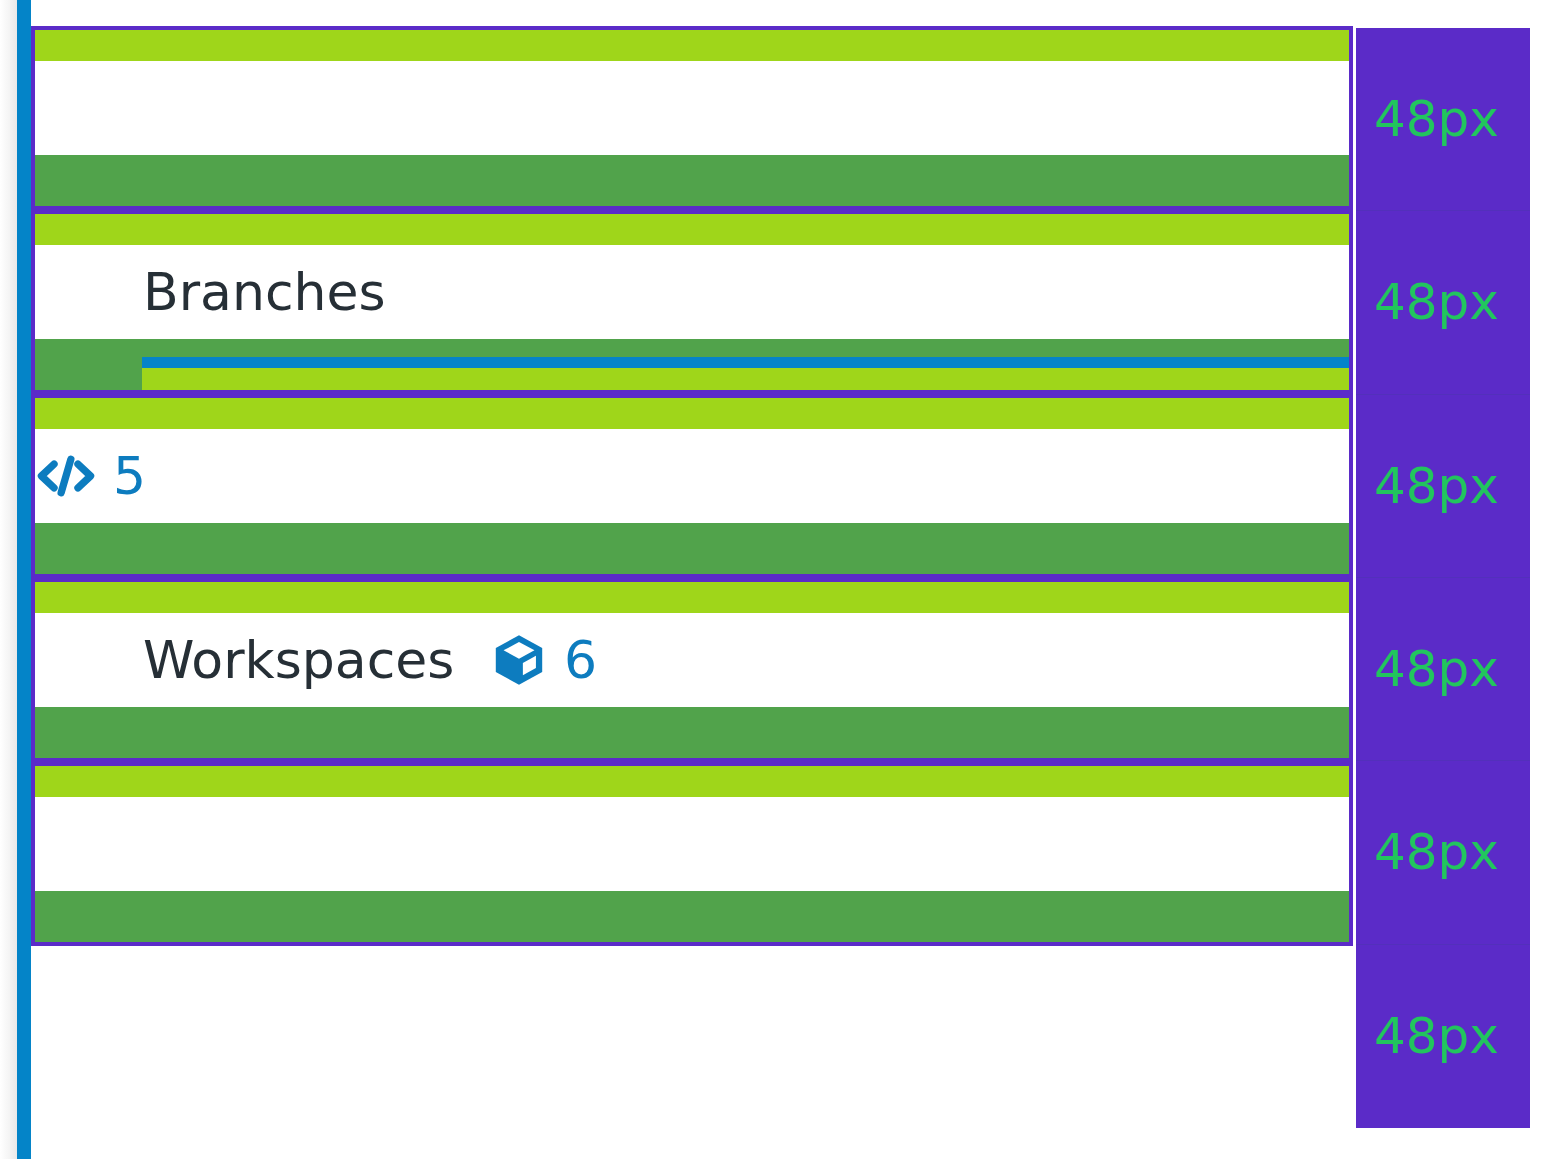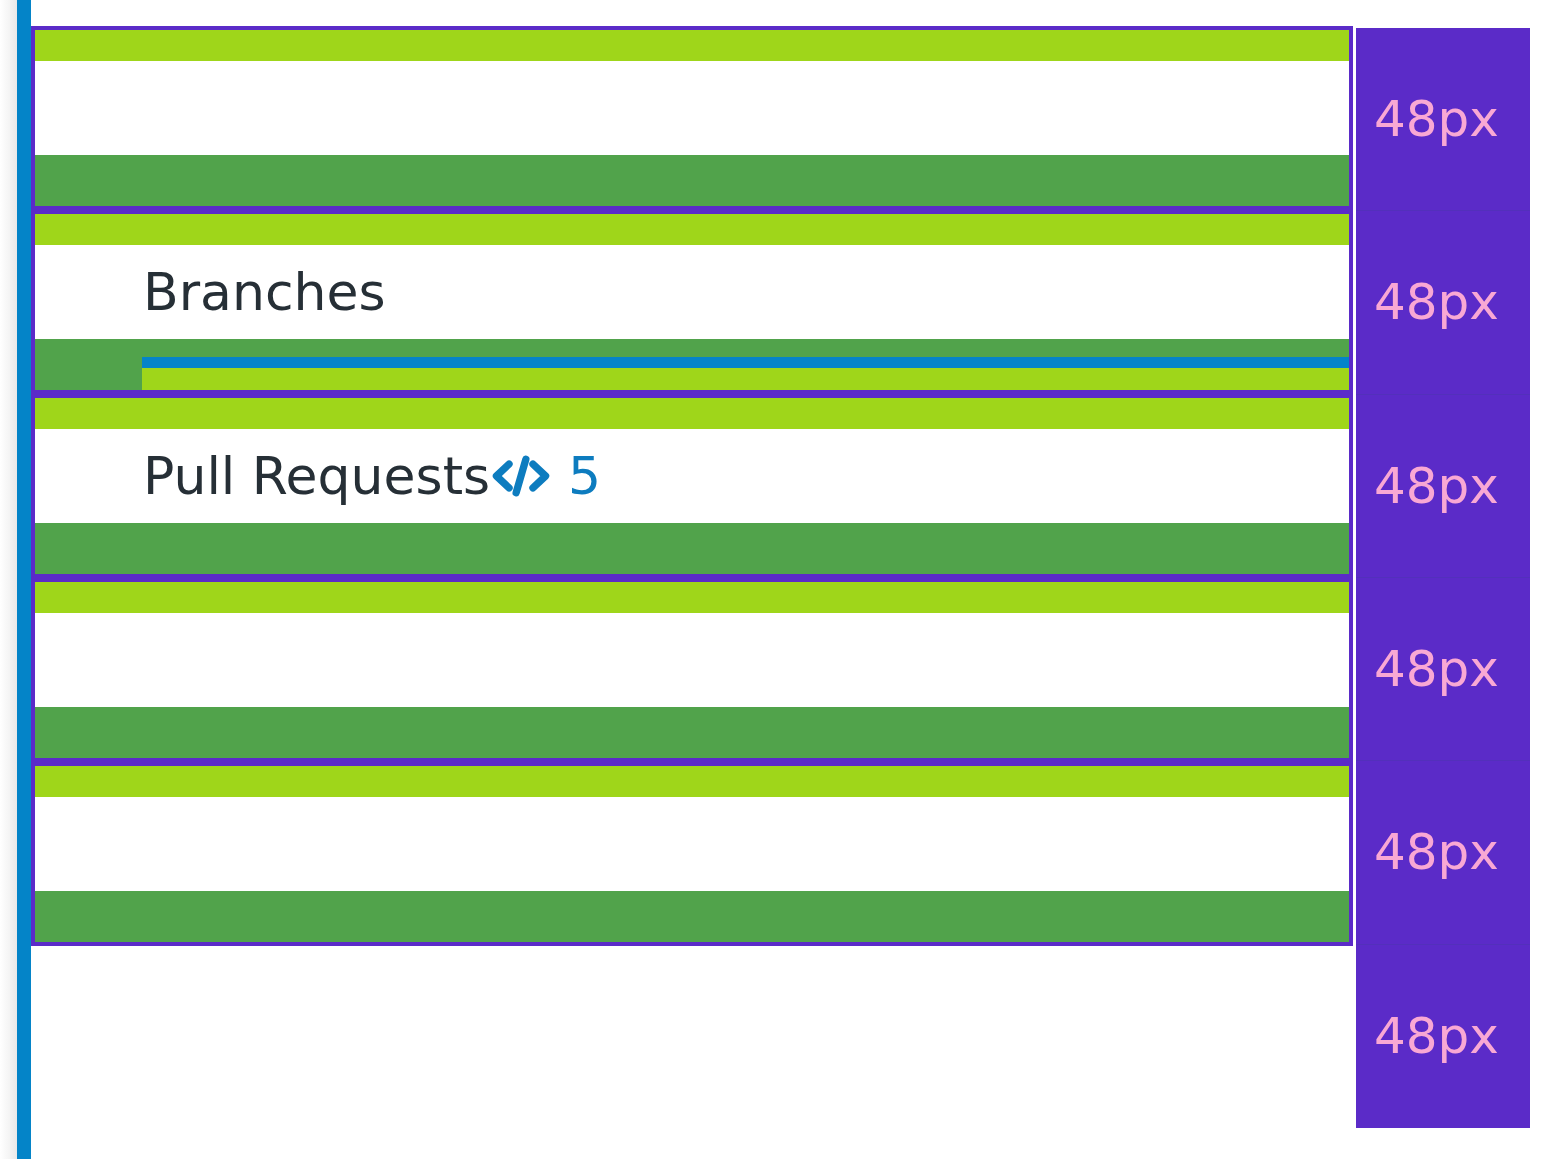--- a/index.html
+++ b/index.html
@@ -137,21 +137,21 @@
     background: #5b2bc8;
   }
   .measure-cell {
     position: relative;
     box-sizing: border-box;
     height: 183.33px;
     display: flex;
     align-items: center;
     justify-content: flex-start;
     padding-left: 18px;
-    color: #f9a8d4;
+    color: #22c55e;
     font-size: 50px;
     line-height: 1;
     border-bottom: 1px solid #5330bb;
   }
   .measure-cell:last-child { border-bottom: none; }
 </style>
 </head>
 <body>
 
 <div id="stage">
@@ -175,39 +175,51 @@
       <div class="nested-block">
         <div class="nested-green"></div>
         <div class="nested-blue"></div>
         <div class="nested-lime"></div>
       </div>
     </div>
 
     <div class="row">
       <div class="band-top"></div>
       <div class="row-content">
-        <div class="row-label">Pull Requests</div>
         <div class="row-value">
           <span class="icon">
             <svg width="62" height="56" viewBox="0 0 28 24" aria-hidden="true">
               <g fill="none" stroke="#0d7cbf" stroke-width="3.3" stroke-linecap="round" stroke-linejoin="round">
                 <path d="M8.6 6.6 L2.9 12 L8.6 17.4"></path>
                 <path d="M19.4 6.6 L25.1 12 L19.4 17.4"></path>
                 <path d="M16.2 4.4 L11.8 19.6"></path>
               </g>
             </svg>
           </span>
           <span class="num">5</span>
         </div>
       </div>
       <div class="band-bottom"></div>
     </div>
 
     <div class="row">
       <div class="band-top"></div>
+      <div class="row-content">
+        <div class="row-label">Workspaces</div>
+        <div class="row-value">
+          <span class="icon">
+            <svg width="58" height="58" viewBox="0 0 24 24" aria-hidden="true">
+              <path d="M12 1.8 L21.6 7.0 L21.6 17.0 L12 22.2 L2.4 17.0 L2.4 7.0 Z" fill="#0d7cbf"></path>
+              <path d="M12 4.6 L18.4 8.0 L12 11.5 L5.6 8.0 Z" fill="#ffffff"></path>
+              <path d="M13.6 13.2 L19.0 10.2 L19.0 15.3 L13.6 18.3 Z" fill="#ffffff"></path>
+            </svg>
+          </span>
+          <span class="num">6</span>
+        </div>
+      </div>
       <div class="band-bottom"></div>
     </div>
 
     <div class="row">
       <div class="band-top"></div>
       <div class="band-bottom"></div>
     </div>
 
 
   </div>

